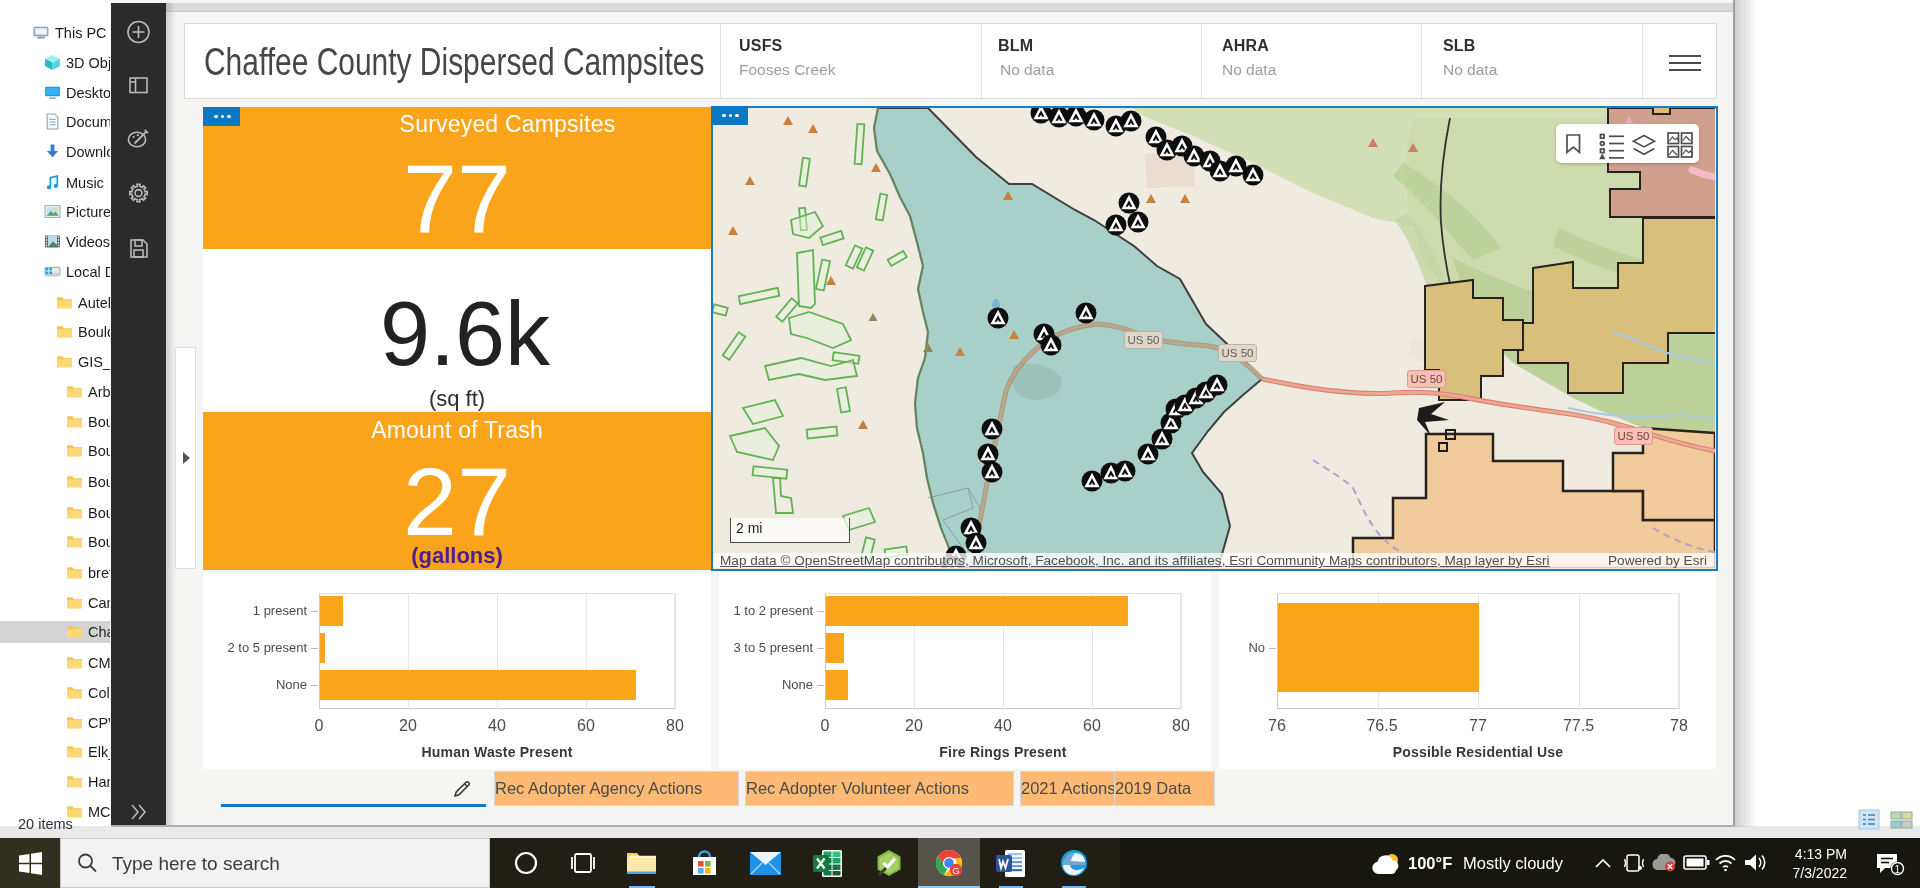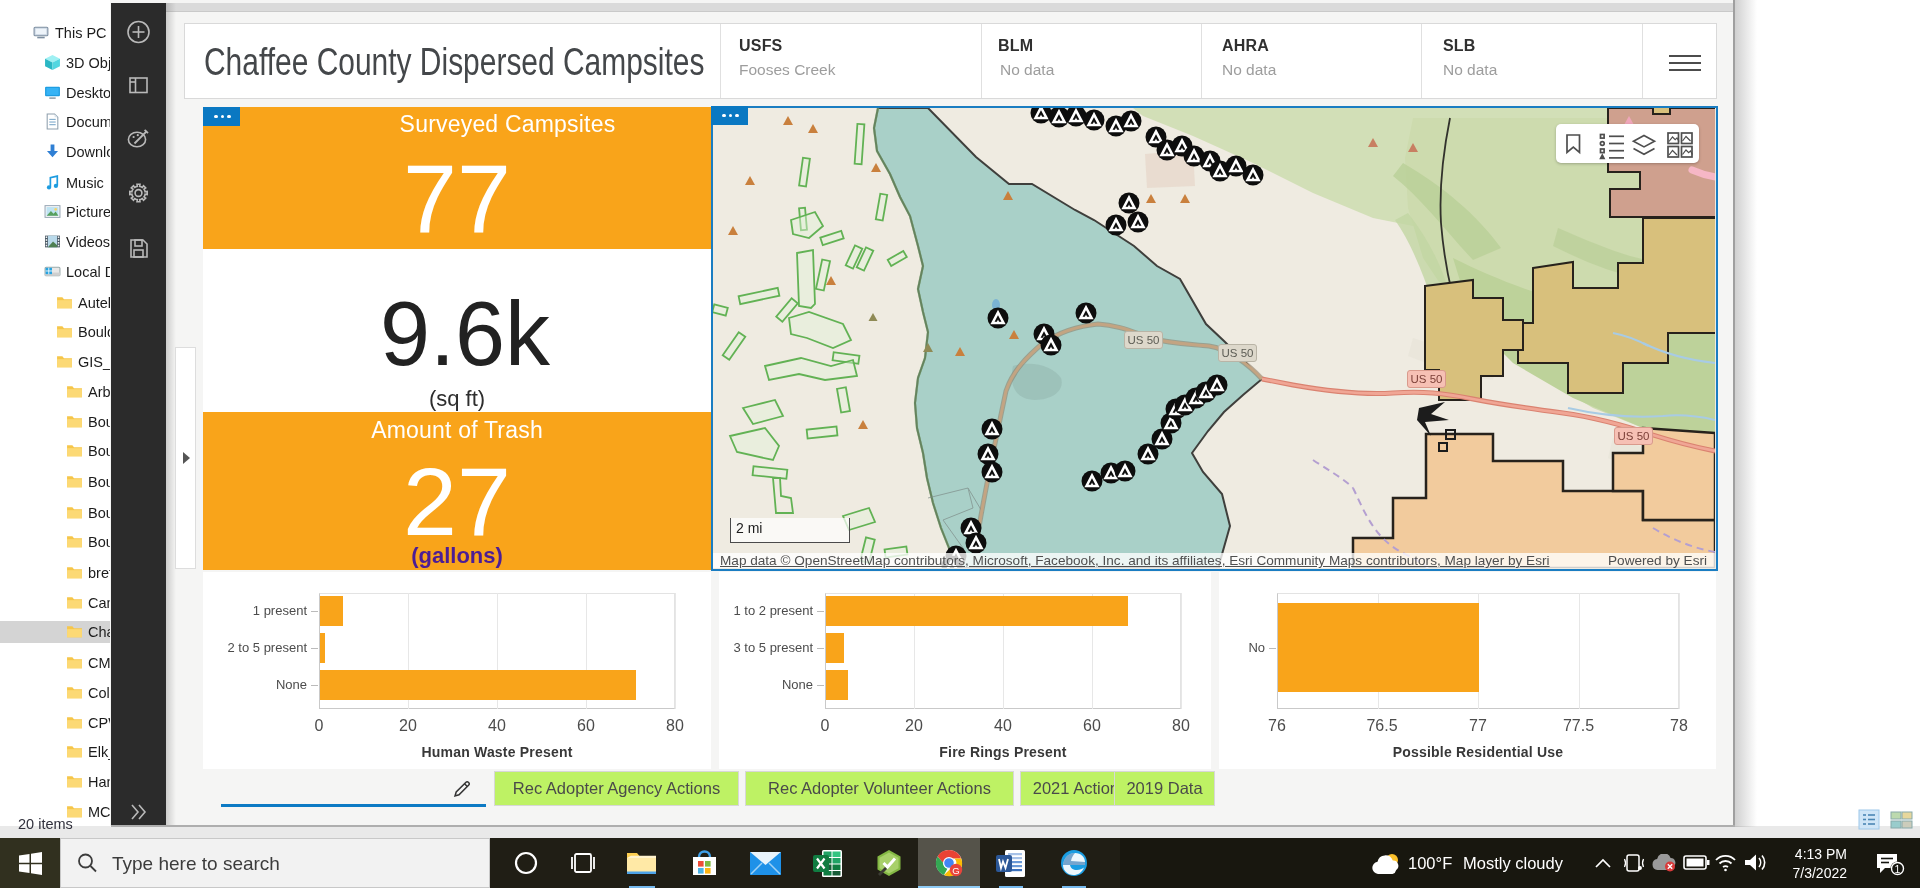--- a/index.html
+++ b/index.html
@@ -31,21 +31,21 @@
   
   .chart { position:absolute; background:#fff; }
   .plot { position:absolute; border:1px solid #e3e3e3; border-left:1px solid #c9c9c9; border-bottom:1px solid #c9c9c9;}
   .gline { position:absolute; top:0; bottom:0; width:1px; background:#e7e7e7; }
   .bar { position:absolute; background:#f9a41a; }
   .clab { position:absolute; font-size:13px; color:#4c4c4c; text-align:center; white-space:nowrap;}
   .ctick { position:absolute; height:1px; width:7px; background:#bbb; }
   .axnum { position:absolute; font-size:16px; color:#4c4c4c; transform:translateX(-50%); }
   .ctitle { position:absolute; font-size:14px; font-weight:700; color:#383838; transform:translateX(-50%); white-space:nowrap; letter-spacing:.2px;}
   
-  .tab { position:absolute; top:771px; height:35px; background:#bef264; border:1px solid #d7d7d7; font-size:16.5px; color:#4a4a4a; text-align:center; line-height:33px; white-space:nowrap;}
+  .tab { position:absolute; top:771px; height:35px; background:#fdba74; border:1px solid #d7d7d7; font-size:16.5px; color:#4a4a4a; text-align:left; line-height:33px; white-space:nowrap;}
   
   #taskbar { position:absolute; left:0; top:838px; width:1920px; height:50px; background:#201e15; }
   .tb-white { color:#fff; }
 </style>
 </head>
 <body>
 <div id="screen">
 
   <div id="explorer" class="abs" style="left:0;top:0;width:1920px;height:888px;background:#fff;"></div>
   <div class="abs" style="left:0;top:621px;width:110px;height:22px;background:#d4d4d4;"></div>
@@ -898,21 +898,21 @@
 
     <div class="abs" style="left:629px;top:47.5px;width:26px;height:2.5px;background:#76b9ed;"></div>
     <div class="abs" style="left:918px;top:47.5px;width:62px;height:2.5px;background:#8ecbf5;"></div>
     <div class="abs" style="left:999px;top:47.5px;width:24px;height:2.5px;background:#76b9ed;"></div>
     <div class="abs" style="left:1062px;top:47.5px;width:24px;height:2.5px;background:#76b9ed;"></div>
 
     <svg class="abs" style="left:1371px;top:15px;" width="30" height="22" viewBox="0 0 30 22">
         <circle cx="21" cy="7" r="6" fill="#fcc12c"></circle>
         <path d="M7 21 a6.2 6.2 0 0 1 -.5 -12.3 a8 8 0 0 1 15.3 -1.2 a5.2 5.2 0 0 1 3.4 9.4 a5.5 5.5 0 0 1 -3.7 4.1 Z" fill="#fff"></path>
       </svg>
-    <div class="abs tb-white" style="left:1408px;top:16px;font-size:16.5px;font-weight:400;">100°F</div>
+    <div class="abs tb-white" style="left:1408px;top:16px;font-size:16.5px;font-weight:700;">100°F</div>
     <div class="abs tb-white" style="left:1463px;top:16px;font-size:16.5px;">Mostly cloudy</div>
 
     <svg class="abs" style="left:1594px;top:20px;" width="18" height="11" viewBox="0 0 18 11" fill="none" stroke="#fff" stroke-width="1.7">
         <path d="M2 9 L9 2 L16 9"></path>
       </svg>
     <svg class="abs" style="left:1623px;top:15px;" width="22" height="20" viewBox="0 0 22 20" fill="none" stroke="#fff" stroke-width="1.5">
         <rect x="4" y="2" width="12" height="16" rx="2"></rect>
         <path d="M1.5 6 A9 9 0 0 1 1.5 14 M20.5 6 A9 9 0 0 0 20.5 14" stroke-width="1.3"></path>
         <circle cx="17" cy="15" r="1.2" fill="#fff"></circle>
       </svg>

